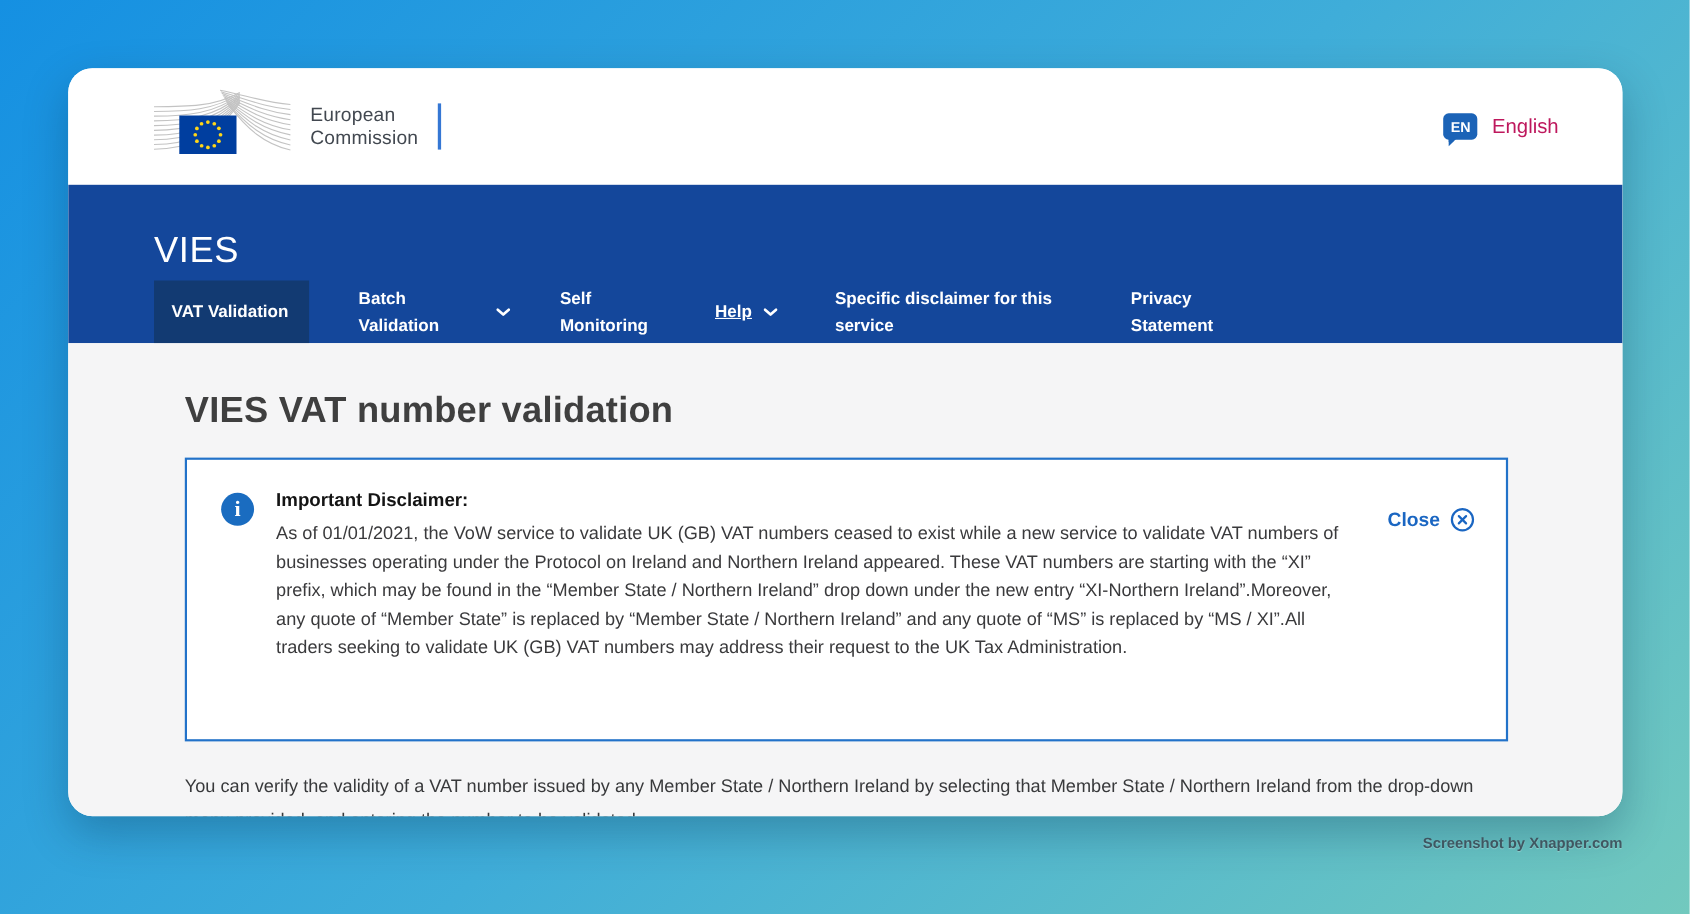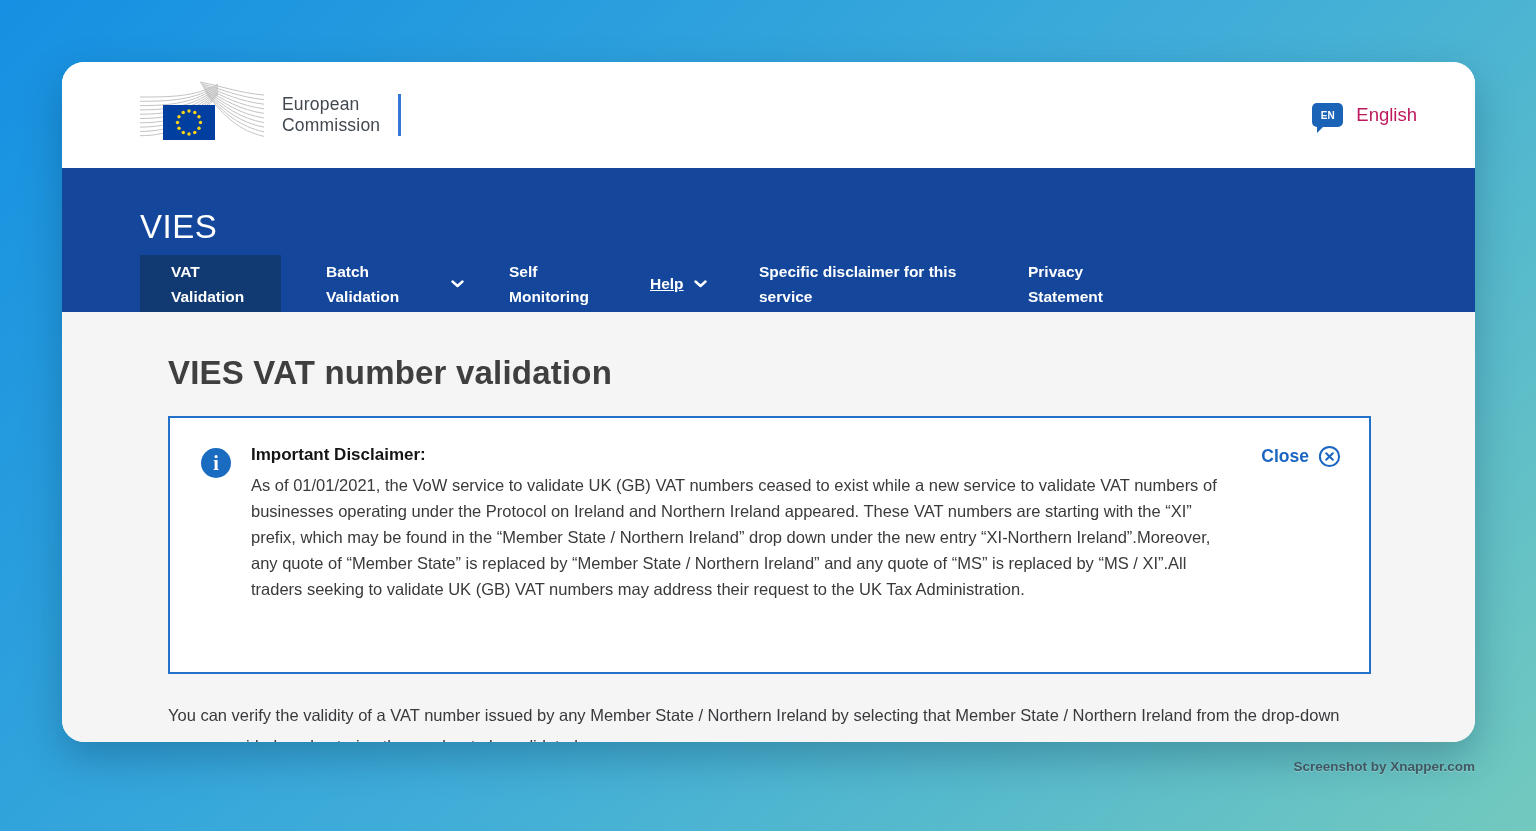--- a/index.html
+++ b/index.html
@@ -16,46 +16,46 @@
   
   .header{height:106px;background:#fff;display:flex;align-items:center;justify-content:space-between;
     padding:0 58px 0 78px;}
   .logo{display:flex;align-items:center;gap:16px;}
   .logo-graphic{position:relative;width:126px;height:68px;}
   .logo-graphic svg{position:absolute;left:0;top:0;}
   .logo-text{color:#424850;font-size:17.5px;line-height:21px;letter-spacing:.2px;}
   .logo-bar{width:3px;height:42px;background:#3577d4;margin-left:2px;}
   .lang{display:flex;align-items:center;gap:13px;cursor:pointer;}
   .en-badge{position:relative;width:31px;height:24px;background:#1b63b7;border-radius:5px;
-    color:#fff;font-size:10px;font-weight:700;display:flex;align-items:center;justify-content:center;}
+    color:#fff;font-size:13px;font-weight:700;display:flex;align-items:center;justify-content:center;}
   .en-badge::after{content:"";position:absolute;left:5px;bottom:-6px;border:4px solid transparent;
     border-top-color:#1b63b7;border-left-color:#1b63b7;}
   .lang-label{color:#be185d;font-size:18.5px;}
   
   .navbar{background:#14479b;height:144px;position:relative;}
   .brand{color:#ffffff;font-size:33px;font-weight:400;letter-spacing:.5px;padding:40px 0 0 78px;}
   .nav-row{position:absolute;left:78px;bottom:0;height:57px;display:flex;gap:45px;}
   .nav-item{display:flex;align-items:center;color:#fff;font-weight:700;font-size:15.5px;
     line-height:25px;box-sizing:border-box;cursor:pointer;}
-  .nav-item.active{background:#123a72;padding:0 31px;}
+  .nav-item.active{background:#123a72;padding:0 16px;}
   .w1{width:141px;} .w2{width:138px;} .w3{width:118px;} .w4{width:96px;}
   .w5{width:64px;text-decoration:underline;} .w6{width:224px;} .w7{width:106px;}
   .chev{margin-left:auto;display:flex;align-items:center;}
   .chev-gap{margin-left:10px;}
   
   .content{background:#f5f5f6;height:430px;box-sizing:border-box;padding:0 106px;position:relative;}
   .page-title{margin:0;padding-top:42px;font-size:33px;font-weight:700;color:#3f3f3f;letter-spacing:.2px;}
   .disclaimer{margin-top:24px;background:#fff;border:2px solid #2272c9;width:1203px;height:258px;
     box-sizing:border-box;position:relative;padding:27px 140px 0 81px;}
   .info-icon{position:absolute;left:31px;top:30px;width:30px;height:30px;border-radius:50%;
     background:#1a6cc0;color:#fff;display:flex;align-items:center;justify-content:center;
     font-family:"Liberation Serif",serif;font-weight:700;font-size:20px;}
   .disc-head{font-weight:700;font-size:17px;color:#141414;}
   .disc-body{margin-top:7px;font-size:16.5px;color:#3a3a3c;line-height:26px;max-width:1003px;}
-  .close-btn{position:absolute;right:28px;top:27px;display:flex;align-items:center;gap:9px;
+  .close-btn{position:absolute;right:28px;top:43px;display:flex;align-items:center;gap:9px;
     color:#1a66c2;font-weight:700;font-size:17.5px;cursor:pointer;}
   .intro{margin-top:26px;font-size:16.5px;color:#38393b;line-height:31px;max-width:1198px;}
   
   .watermark{position:absolute;right:61px;bottom:57px;font-size:13.5px;font-weight:700;
     color:#39434f;opacity:.82;text-shadow:0 1px 1px rgba(255,255,255,.35);}
 </style>
 </head>
 <body>
 
 <div class="card">

